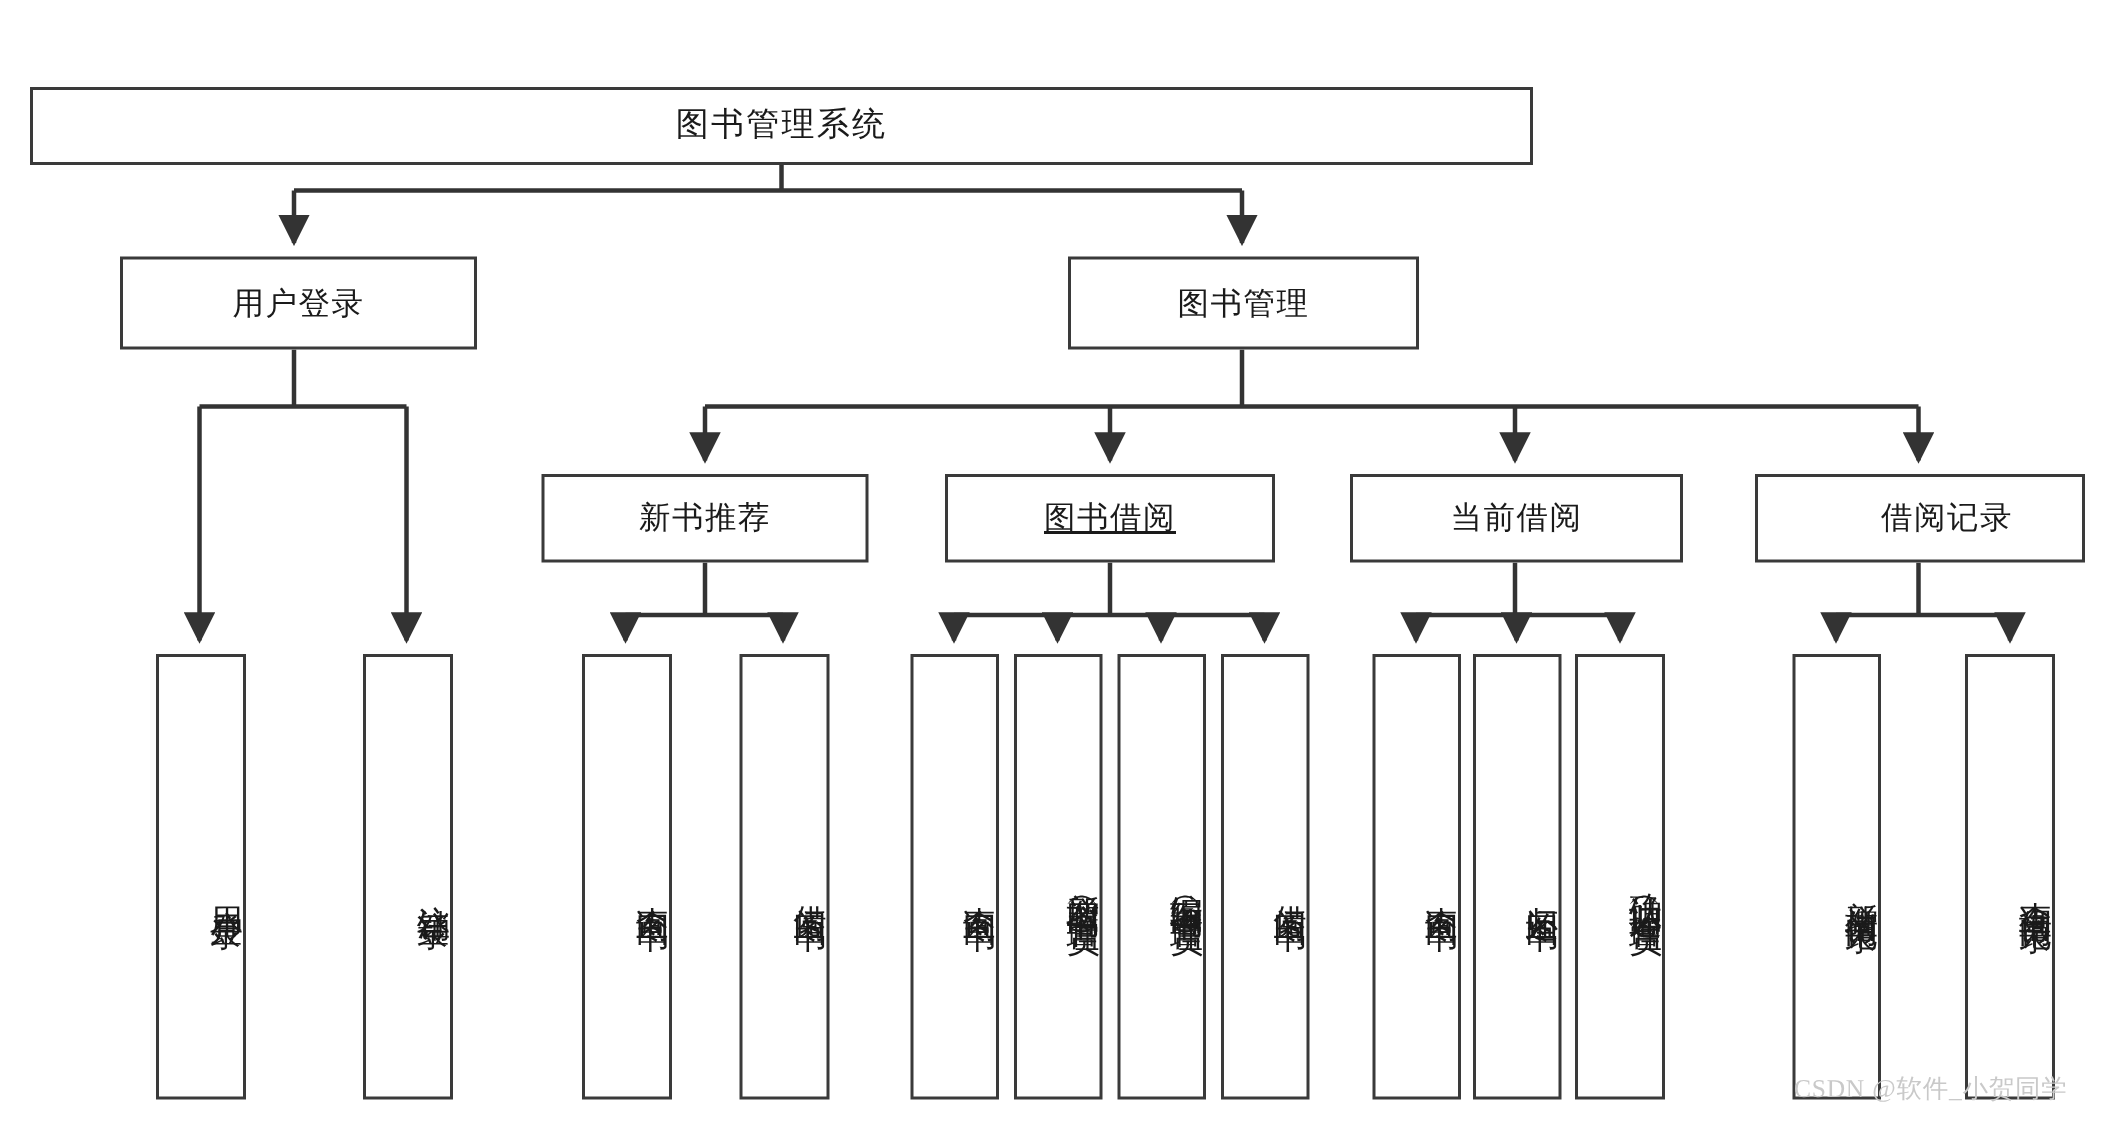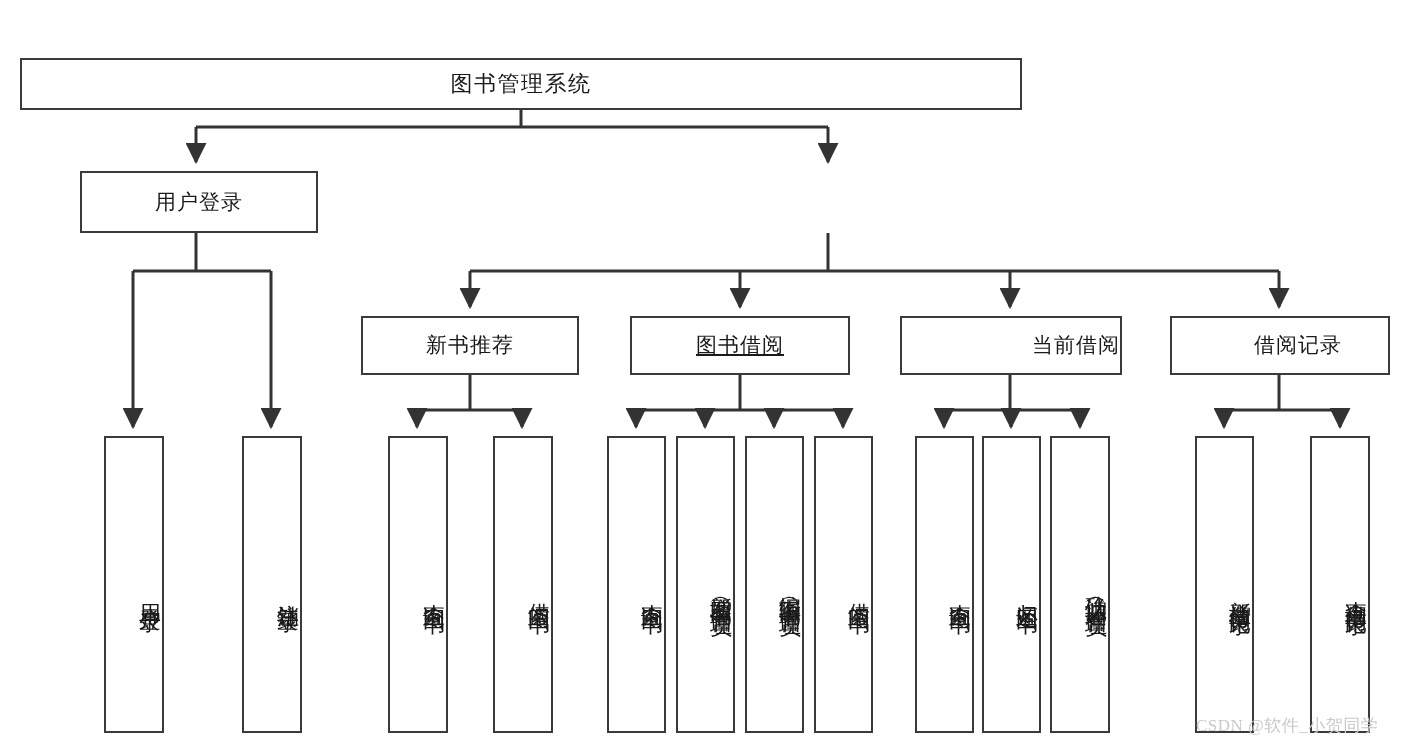--- a/index.html
+++ b/index.html
@@ -133,30 +133,33 @@
   </svg>
 
   <div class="node horiz" id="node-root" style="left:20px; top:14px; width:1002px; height:52px;margin-top:44px;">
     <span class="label">图书管理系统</span>
   </div>
 
   <div class="node horiz" style="left:80px; top:171px; width:238px; height:62px;">
     <span class="label">用户登录</span>
   </div>
 
+  <div class="node horiz" style="left:712px; top:171px; width:234px; height:62px;">
+    <span class="label">图书管理</span>
+  </div>
 
   <div class="node horiz" style="left:361px; top:316px; width:218px; height:59px;">
     <span class="label">新书推荐</span>
   </div>
 
   <div class="node horiz" style="left:630px; top:316px; width:220px; height:59px;text-decoration:underline;">
     <span class="label">图书借阅</span>
   </div>
 
-  <div class="node horiz" style="left:900px; top:316px; width:222px; height:59px;justify-content:flex-end;">
+  <div class="node horiz" style="left:900px; top:316px; width:222px; height:59px;">
     <span class="label">当前借阅</span>
   </div>
 
   <div class="node horiz" style="left:1170px; top:316px; width:220px; height:59px;padding-left:36px;">
     <span class="label">借阅记录</span>
   </div>
 
   <div class="node vert" style="left:104px; top:436px; width:60px; height:297px;">
     <span class="label">用户登录</span>
   </div>

